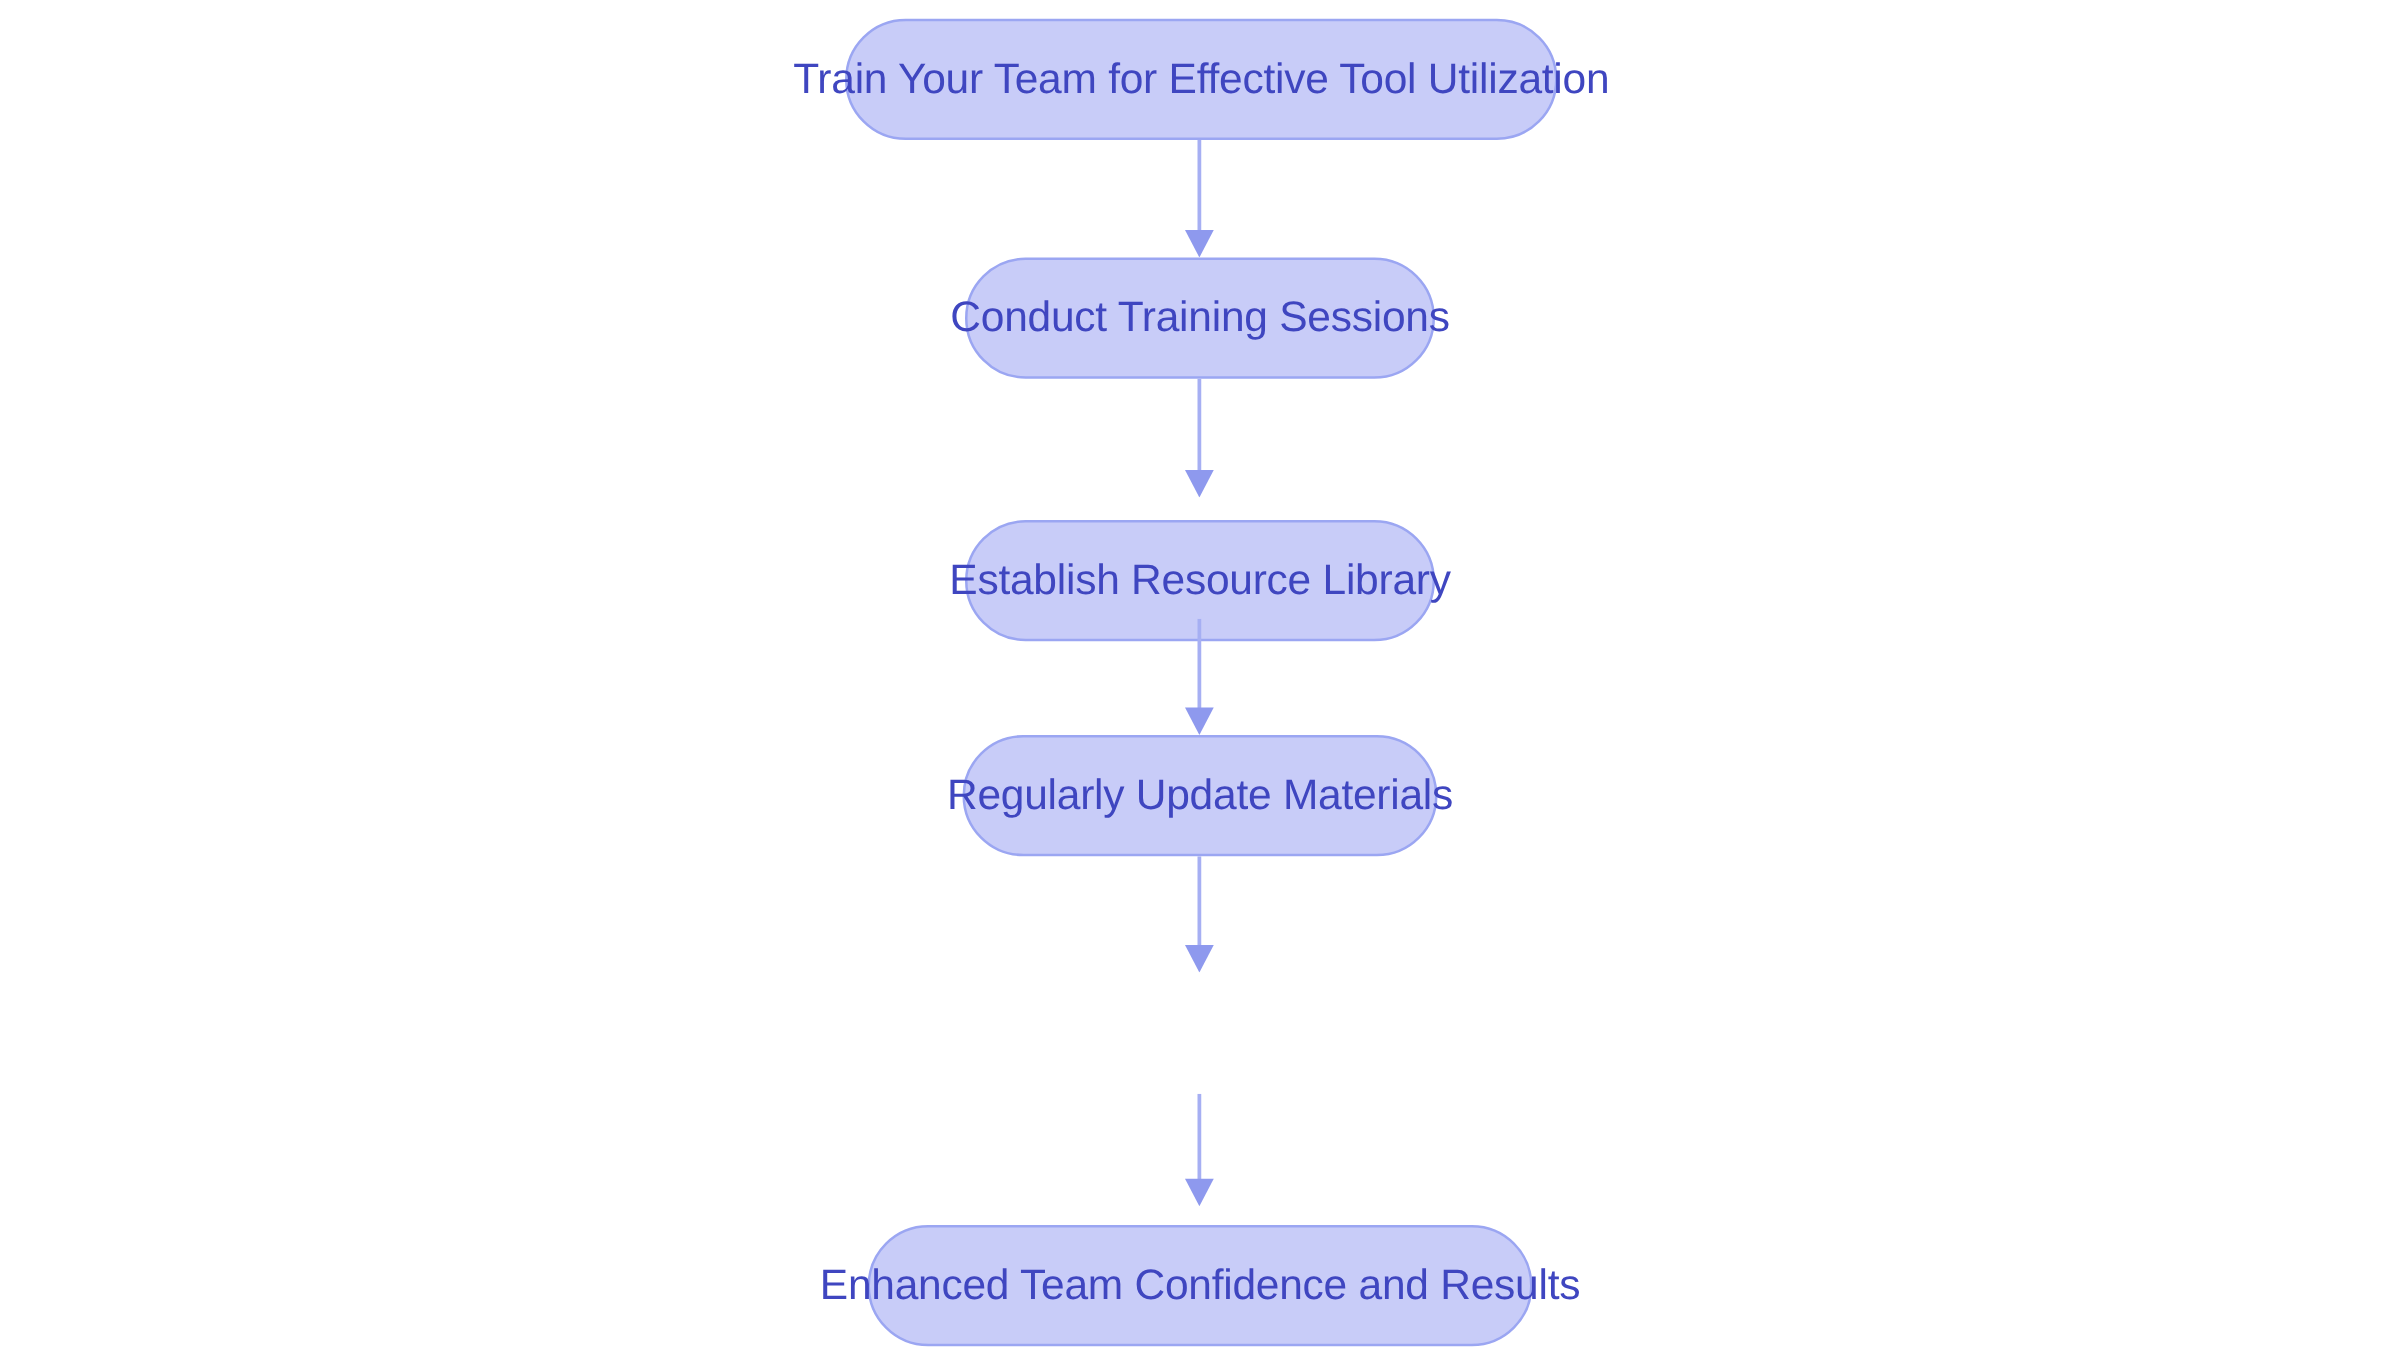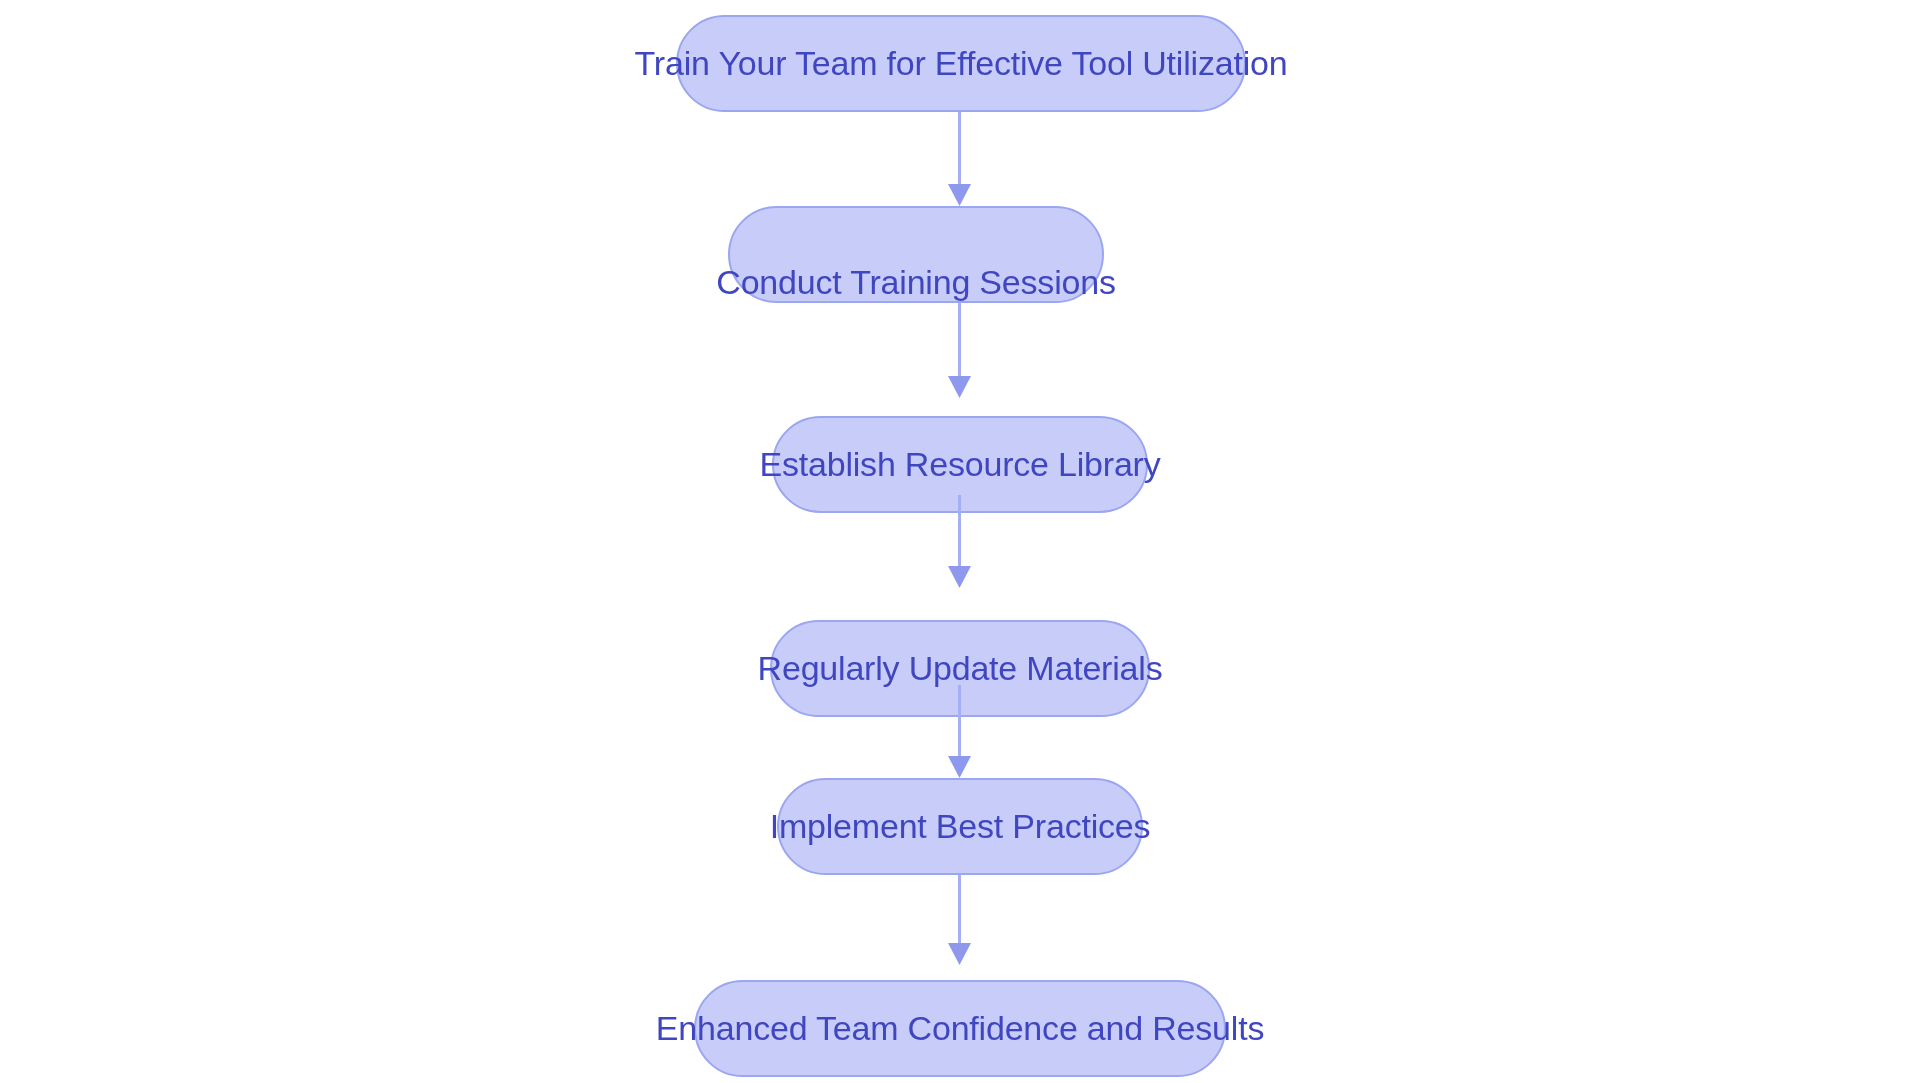--- a/index.html
+++ b/index.html
@@ -63,50 +63,47 @@
 
   <div class="flow-node" style="left:676px; top:15px; width:570px;">
     <span class="label">Train Your Team for Effective Tool Utilization</span>
   </div>
 
   <svg class="flow-arrow" style="left:946px; top:112px;" width="27" height="94" viewBox="0 0 27 94">
     <line class="shaft" x1="13.5" y1="0" x2="13.5" y2="74"></line>
     <polygon class="head" points="2,72 25,72 13.5,94"></polygon>
   </svg>
 
-  <div class="flow-node" style="left:728px; top:206px; width:376px;align-items:flex-end;">
+  <div class="flow-node" style="left:772px; top:206px; width:376px;">
     <span class="label">Conduct Training Sessions</span>
   </div>
 
   <svg class="flow-arrow" style="left:946px; top:303px;" width="27" height="95" viewBox="0 0 27 95">
     <line class="shaft" x1="13.5" y1="0" x2="13.5" y2="75"></line>
     <polygon class="head" points="2,73 25,73 13.5,95"></polygon>
   </svg>
 
   <div class="flow-node" style="left:772px; top:416px; width:376px;">
     <span class="label">Establish Resource Library</span>
   </div>
 
   <svg class="flow-arrow" style="left:946px; top:495px;" width="27" height="93" viewBox="0 0 27 93">
     <line class="shaft" x1="13.5" y1="0" x2="13.5" y2="73"></line>
     <polygon class="head" points="2,71 25,71 13.5,93"></polygon>
   </svg>
 
-  <div class="flow-node" style="left:770px; top:620px; width:380px;">
+  <div class="flow-node" style="left:770px; top:588px; width:380px;">
     <span class="label">Regularly Update Materials</span>
   </div>
 
   <svg class="flow-arrow" style="left:946px; top:685px;" width="27" height="93" viewBox="0 0 27 93">
     <line class="shaft" x1="13.5" y1="0" x2="13.5" y2="73"></line>
     <polygon class="head" points="2,71 25,71 13.5,93"></polygon>
   </svg>
 
-  <div class="flow-node" style="left:777px; top:778px; width:366px;">
-    <span class="label">Implement Best Practices</span>
-  </div>
 
   <svg class="flow-arrow" style="left:946px; top:875px;" width="27" height="90" viewBox="0 0 27 90">
     <line class="shaft" x1="13.5" y1="0" x2="13.5" y2="70"></line>
     <polygon class="head" points="2,68 25,68 13.5,90"></polygon>
   </svg>
 
   <div class="flow-node" style="left:694px; top:980px; width:532px;">
     <span class="label">Enhanced Team Confidence and Results</span>
   </div>
 

